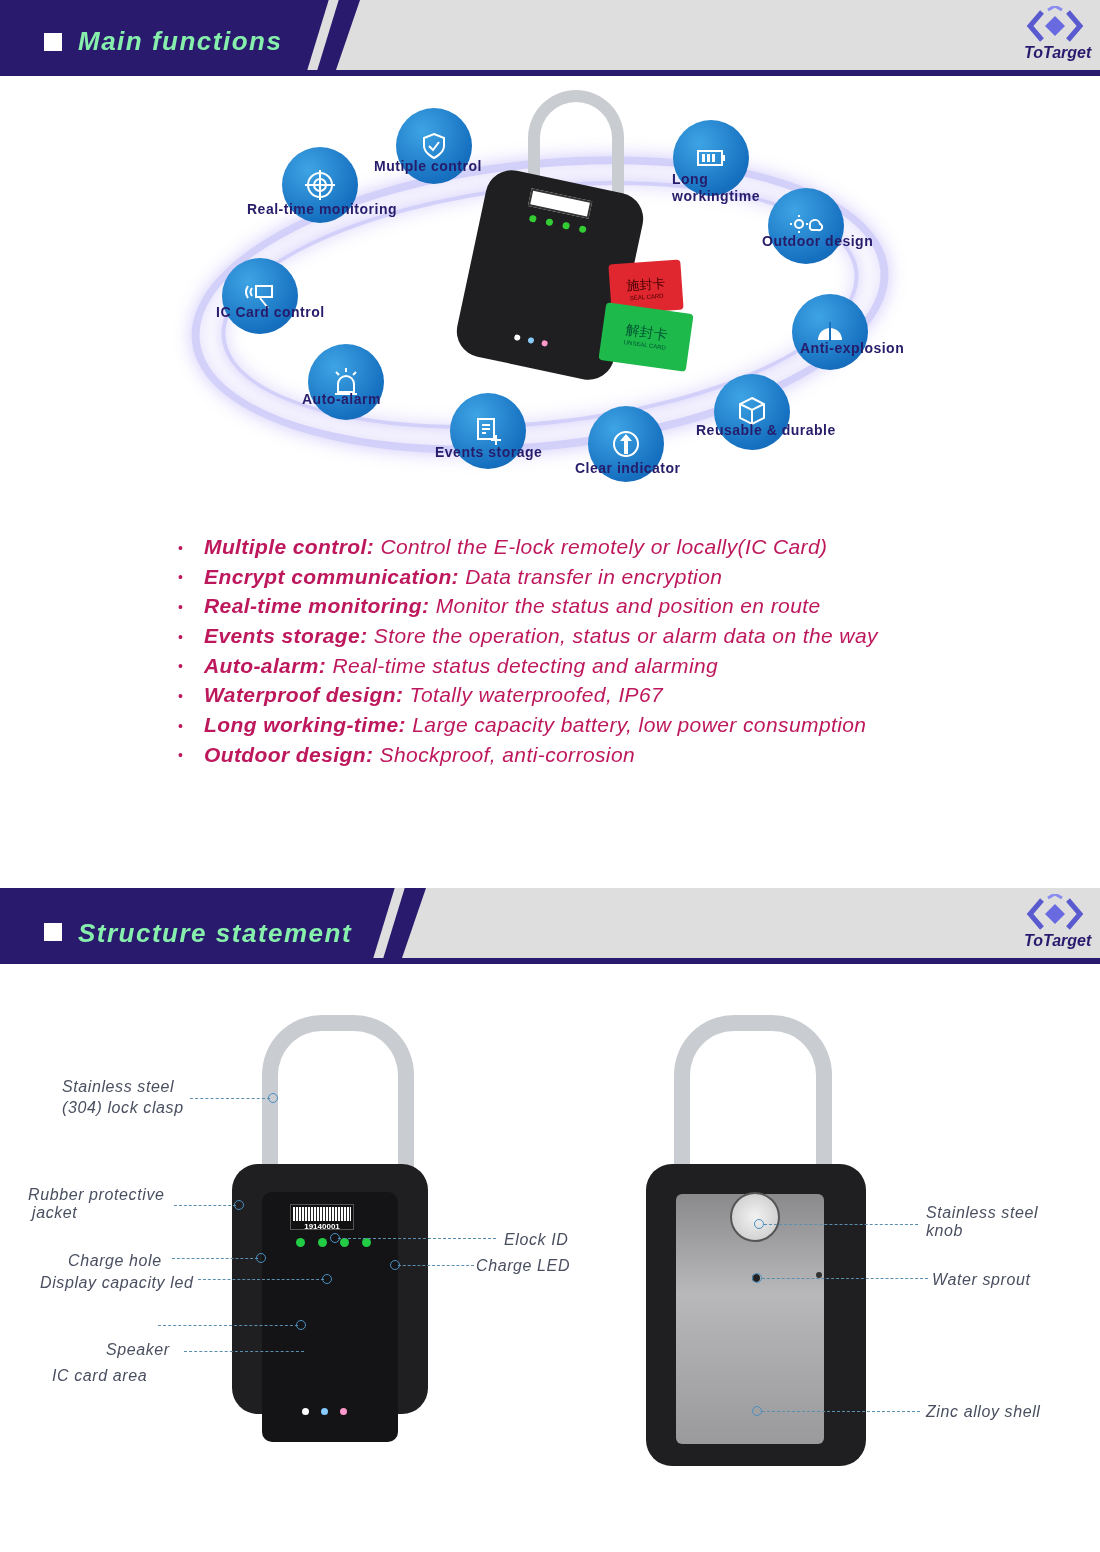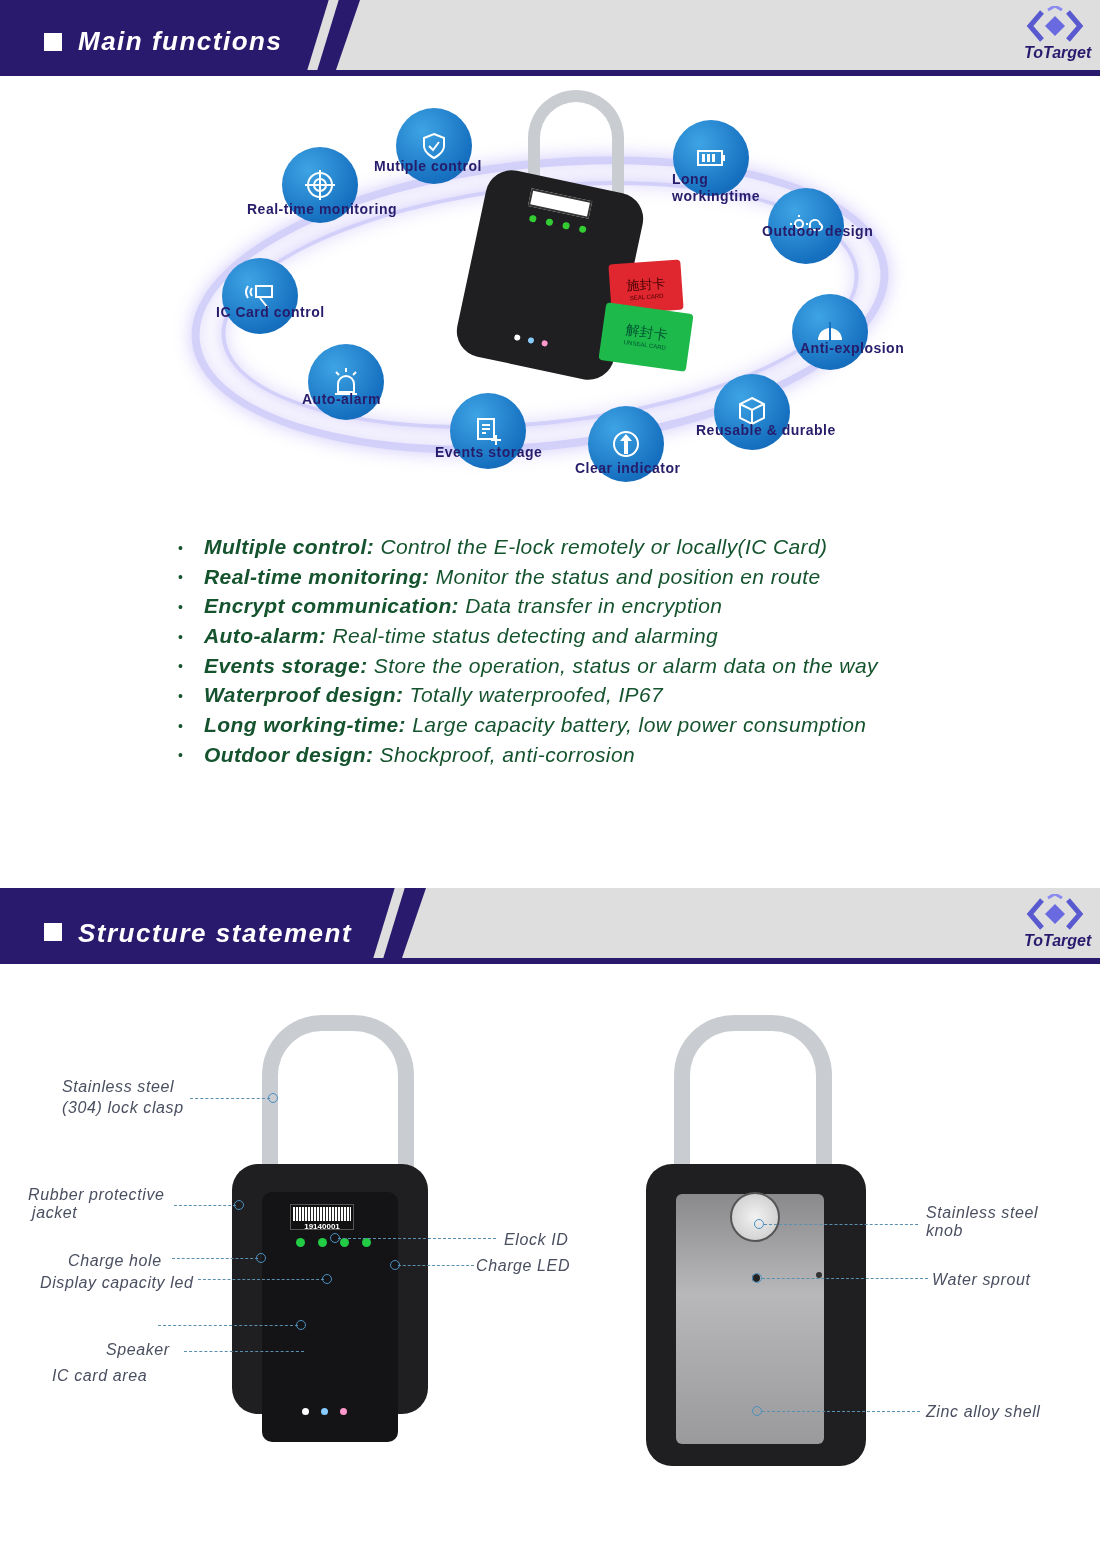--- a/index.html
+++ b/index.html
@@ -1,29 +1,29 @@
 <!DOCTYPE html>
 <html><head>
 <meta charset="utf-8">
 <style>
 *{box-sizing:border-box;margin:0;padding:0}
 body{width:1100px;height:1552px;background:#fff;font-family:"Liberation Sans",sans-serif;position:relative;overflow:hidden}
 .banner{position:absolute;left:0;width:1100px;height:76px;background:#2a1a6e}
 .banner .light{position:absolute;right:0;top:0;height:70px;background:#dedede;clip-path:polygon(24px 0,100% 0,100% 100%,0 100%)}
 .banner .slash{position:absolute;top:0;width:10px;height:70px;background:#dedede;transform:skewX(-17deg)}
 .banner .sq{position:absolute;left:44px;width:18px;height:18px;background:#fff}
-.banner .title{position:absolute;left:78px;color:#ffffff;font-style:italic;font-weight:bold;font-size:26px;letter-spacing:1.5px}
+.banner .title{position:absolute;left:78px;color:#86efac;font-style:italic;font-weight:bold;font-size:26px;letter-spacing:1.5px}
 .logo{position:absolute;right:14px;width:62px;height:56px}
 .logo .txt{position:absolute;bottom:0;left:0;width:100%;text-align:center;font-weight:bold;font-style:italic;font-size:16px;color:#2a1a6e}
 .ring{position:absolute;border-radius:50%;border:8px solid rgba(130,120,240,.35);box-shadow:0 0 18px rgba(120,100,240,.35), inset 0 0 18px rgba(120,100,240,.25)}
 .bubble{position:absolute;width:76px;height:76px;border-radius:50%;background:radial-gradient(circle at 35% 30%,#3ea4e4,#1670c0 70%,#145fa8);display:flex;align-items:center;justify-content:center}
 .bubble svg{width:36px;height:36px}
 .blabel{position:absolute;font-weight:bold;font-size:14px;color:#261c6a;letter-spacing:.5px;white-space:nowrap;line-height:17px}
 .features{position:absolute;left:178px;top:532px;list-style:none}
-.features li{font-size:21px;color:#14532d;font-style:italic;height:29.7px;line-height:29.7px;white-space:nowrap;letter-spacing:.4px}
+.features li{font-size:21px;color:#be185d;font-style:italic;height:29.7px;line-height:29.7px;white-space:nowrap;letter-spacing:.4px}
 .features li .dot{display:inline-block;width:26px;font-style:normal;font-size:14px;vertical-align:middle}
 .features li b{font-weight:bold}
 .shackle{position:absolute;border:14px solid #c9ccd1;border-bottom:none;border-radius:60px 60px 0 0;background:transparent}
 .body-black{position:absolute;background:#1f1f21;border-radius:26px}
 .callout{position:absolute;font-style:italic;font-size:16px;color:#4a4f60;letter-spacing:.6px;white-space:nowrap;line-height:18px}
 .line{position:absolute;height:0;border-top:1px dashed #5a8fb0}
 .pt{position:absolute;width:10px;height:10px;border:1.5px solid #4a90c0;border-radius:50%}
 </style>
 </head>
 <body>
@@ -141,43 +141,43 @@
   </div>
   <div class="blabel" style="left:800px;top:340px">Anti-explosion</div>
 
   <div class="bubble" style="left:768px;top:188px">
     <svg viewBox="0 0 36 36">
         <circle cx="11" cy="16" r="4" fill="none" stroke="#fff" stroke-width="2"></circle>
         <path d="M11 7 V9 M11 23 V25 M2 16 H4 M18 16 H20" stroke="#fff" stroke-width="2"></path>
         <path d="M22 18 A5 5 0 0 1 32 16 A3 3 0 0 1 30 22 H24 A3 3 0 0 1 22 18 Z" fill="none" stroke="#fff" stroke-width="2"></path>
       </svg>
   </div>
-  <div class="blabel" style="left:762px;top:223px">Outdoor design</div>
+  <div class="blabel" style="left:762px;top:233px">Outdoor design</div>
 
   <div class="bubble" style="left:673px;top:120px">
     <svg viewBox="0 0 36 36">
         <rect x="5" y="11" width="24" height="14" fill="none" stroke="#fff" stroke-width="2"></rect>
         <rect x="29" y="15" width="3" height="6" fill="#fff"></rect>
         <rect x="9" y="14" width="3" height="8" fill="#fff"></rect>
         <rect x="14" y="14" width="3" height="8" fill="#fff"></rect>
         <rect x="19" y="14" width="3" height="8" fill="#fff"></rect>
       </svg>
   </div>
   <div class="blabel" style="left:672px;top:171px">
     <div>Long</div>
     <div>workingtime</div>
   </div>
 </div>
 
 <ul class="features">
   <li><span class="dot">•</span><b>Multiple control:</b> <span>Control the E-lock remotely or locally(IC Card)</span></li>
+  <li><span class="dot">•</span><b>Encrypt communication:</b> <span>Data transfer in encryption</span></li>
   <li><span class="dot">•</span><b>Real-time monitoring:</b> <span>Monitor the status and position en route</span></li>
-  <li><span class="dot">•</span><b>Encrypt communication:</b> <span>Data transfer in encryption</span></li>
+  <li><span class="dot">•</span><b>Events storage:</b> <span>Store the operation, status or alarm data on the way</span></li>
   <li><span class="dot">•</span><b>Auto-alarm:</b> <span>Real-time status detecting and alarming</span></li>
-  <li><span class="dot">•</span><b>Events storage:</b> <span>Store the operation, status or alarm data on the way</span></li>
   <li><span class="dot">•</span><b>Waterproof design:</b> <span>Totally waterproofed, IP67</span></li>
   <li><span class="dot">•</span><b>Long working-time:</b> <span>Large capacity battery, low power consumption</span></li>
   <li><span class="dot">•</span><b>Outdoor design:</b> <span>Shockproof, anti-corrosion</span></li>
 </ul>
 
 <div class="banner" style="top:888px">
   <div class="slash" style="left:384px"></div>
   <div class="light" style="left:402px;width:698px"></div>
   <div class="sq" style="top:35px"></div>
   <div class="title" style="top:30px">Structure statement</div>

